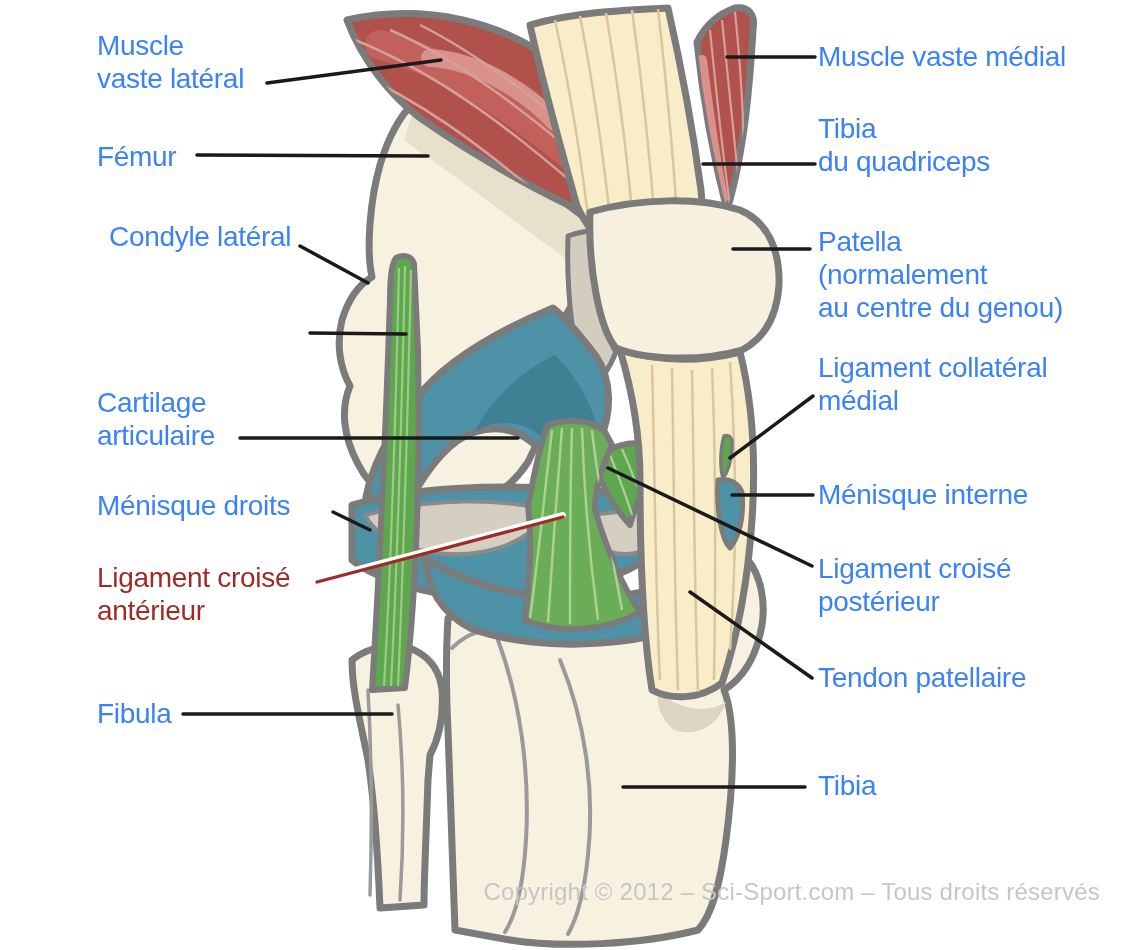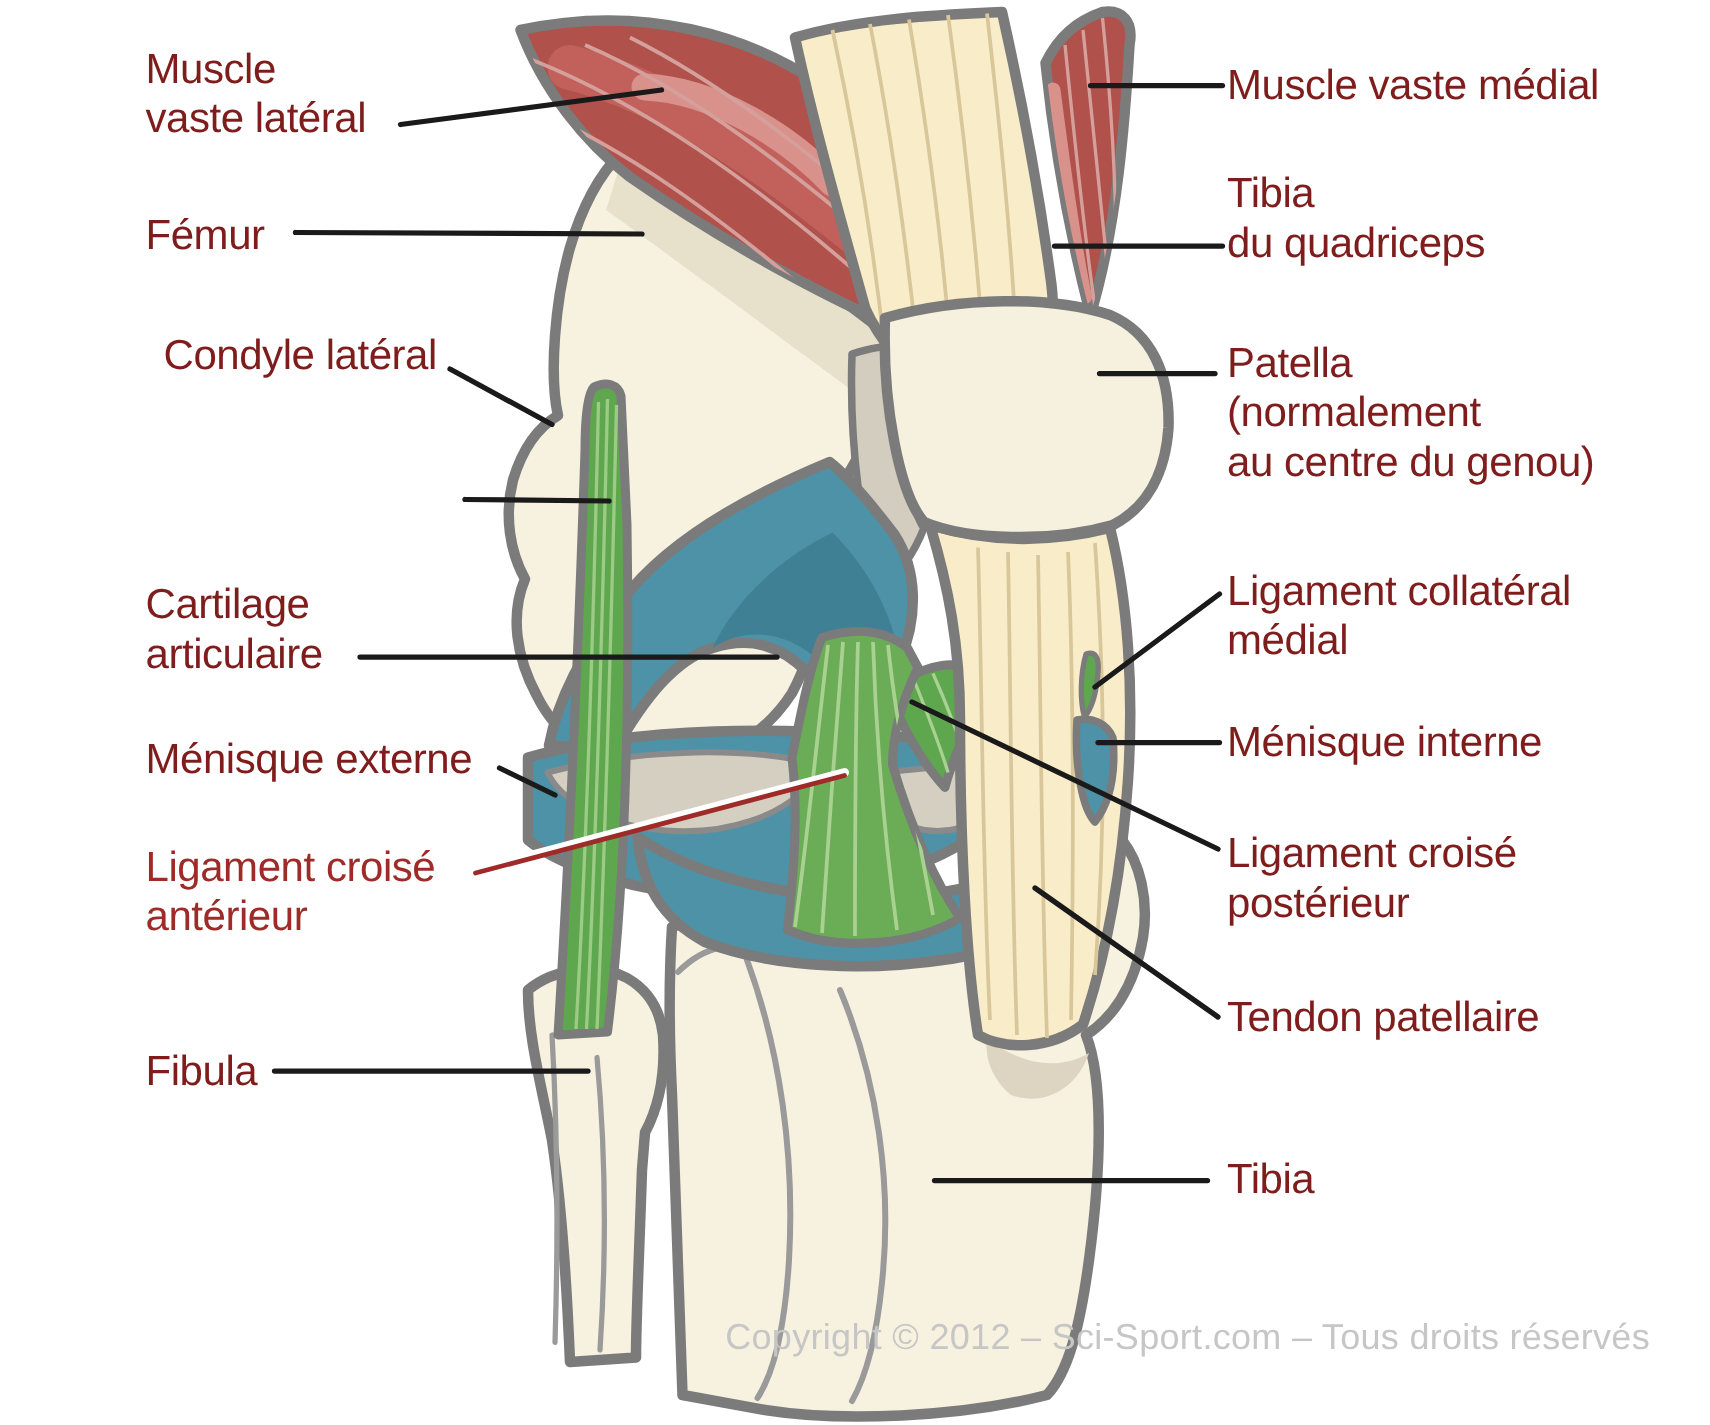--- a/index.html
+++ b/index.html
@@ -2,21 +2,21 @@
 <html><head>
 <meta charset="utf-8">
 <style>
   html,body{margin:0;padding:0;background:#ffffff;}
   #stage{
     position:relative;width:1140px;height:950px;background:#ffffff;overflow:hidden;
     font-family:"Liberation Sans","DejaVu Sans",sans-serif;
   }
   #anatomy-svg{position:absolute;left:0;top:0;width:1140px;height:950px;}
   .label{
-    position:absolute;color:#7f1d1d;font-size:28px;line-height:33px;
+    position:absolute;color:#3b82f6;font-size:28px;line-height:33px;
     letter-spacing:-0.3px;white-space:nowrap;
   }
   .label span{display:block;}
   .label.red{color:#9e2b27;}
   .copyright{
     position:absolute;right:40px;top:878px;color:#c6c6c6;font-size:24px;
     letter-spacing:0.2px;white-space:nowrap;
   }
 </style>
 </head>
@@ -185,21 +185,21 @@
     <span>Fémur</span>
   </div>
   <div class="label" style="left:109px;top:220px">
     <span>Condyle latéral</span>
   </div>
   <div class="label" style="left:97px;top:386px">
     <span>Cartilage</span>
     <span>articulaire</span>
   </div>
   <div class="label" style="left:97px;top:489px">
-    <span>Ménisque externe</span>
+    <span>Ménisque droits</span>
   </div>
   <div class="label red" style="left:97px;top:561px">
     <span>Ligament croisé</span>
     <span>antérieur</span>
   </div>
   <div class="label" style="left:97px;top:697px">
     <span>Fibula</span>
   </div>
 
   <div class="label" style="left:818px;top:40px">
@@ -207,21 +207,21 @@
   </div>
   <div class="label" style="left:818px;top:112px">
     <span>Tibia</span>
     <span>du quadriceps</span>
   </div>
   <div class="label" style="left:818px;top:225px">
     <span>Patella</span>
     <span>(normalement</span>
     <span>au centre du genou)</span>
   </div>
-  <div class="label" style="left:818px;top:377px">
+  <div class="label" style="left:818px;top:351px">
     <span>Ligament collatéral</span>
     <span>médial</span>
   </div>
   <div class="label" style="left:818px;top:478px">
     <span>Ménisque interne</span>
   </div>
   <div class="label" style="left:818px;top:552px">
     <span>Ligament croisé</span>
     <span>postérieur</span>
   </div>

